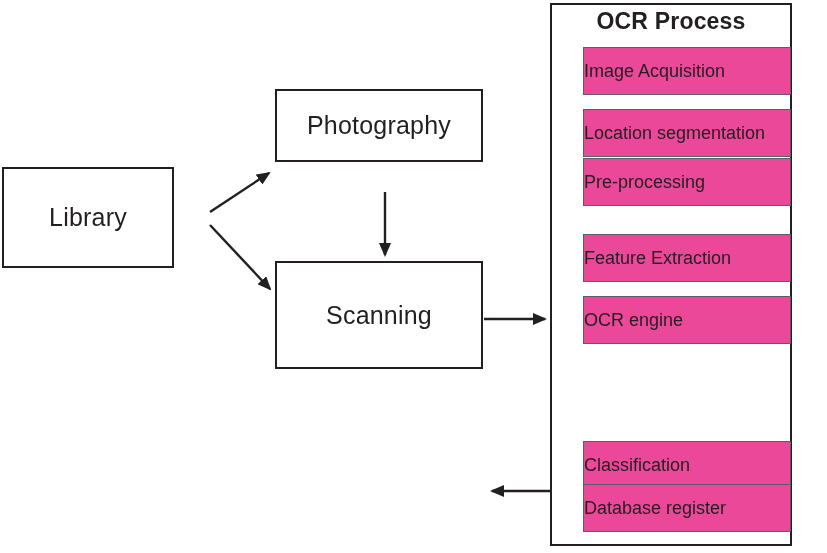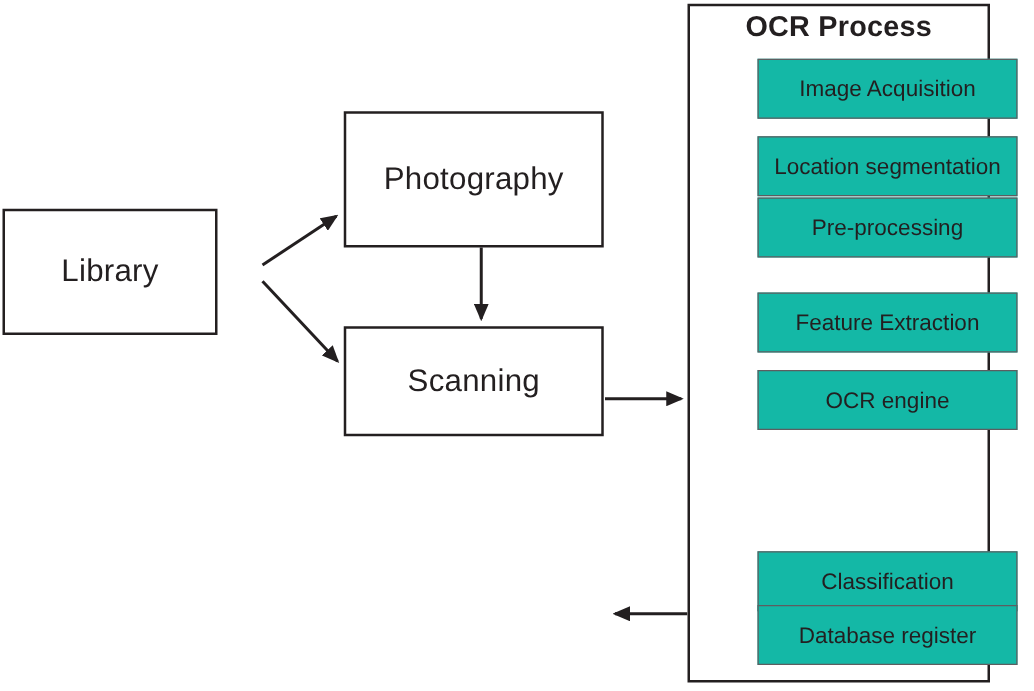--- a/index.html
+++ b/index.html
@@ -29,22 +29,22 @@
     box-sizing: border-box;
     border: 2px solid #231f20;
     background: #ffffff;
     display: flex;
     align-items: center;
     justify-content: center;
     font-size: 25px;
     letter-spacing: 0.2px;
   }
   .node-library     { left: 2px;   top: 167px; width: 172px; height: 101px; }
-  .node-photography { left: 275px; top: 89px;  width: 208px; height: 109px; }
-  .node-scanning    { left: 275px; top: 261px; width: 208px; height: 88px; align-items: center; }
+  .node-photography { left: 275px; top: 89px;  width: 208px; height: 73px; }
+  .node-scanning    { left: 275px; top: 261px; width: 208px; height: 108px; align-items: center; }
   .node-search      { left: 275px; top: 433px; width: 210px; height: 102px; }
 
   .process {
     position: absolute;
     box-sizing: border-box;
     left: 550px;
     top: 3px;
     width: 242px;
     height: 543px;
     border: 2px solid #231f20;
@@ -60,26 +60,24 @@
     font-weight: 600;
     letter-spacing: 0.2px;
   }
   .step {
     position: absolute;
     box-sizing: border-box;
     left: 31px;
     width: 208px;
     height: 48px;
     border: 1.6px solid #5d5e60;
-    background: #14b8a6;
+    background: #ec4899;
     display: flex;
     align-items: center;
-    justify-content: center;
     font-size: 18px;
-    margin-left: 23px;
   }
   .step-0 { top: 42px;  }
   .step-1 { top: 104px; }
   .step-2 { top: 153px; }
   .step-3 { top: 229px; }
   .step-4 { top: 291px; }
   .step-5 { top: 354px; }
   .step-6 { top: 436px; }
   .step-7 { top: 479px; }
 </style>

